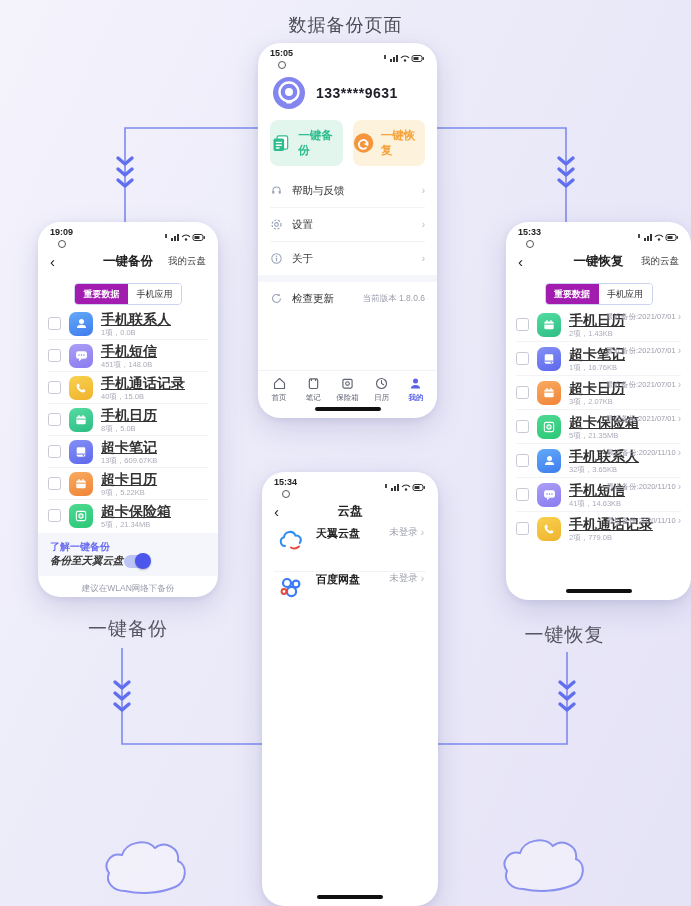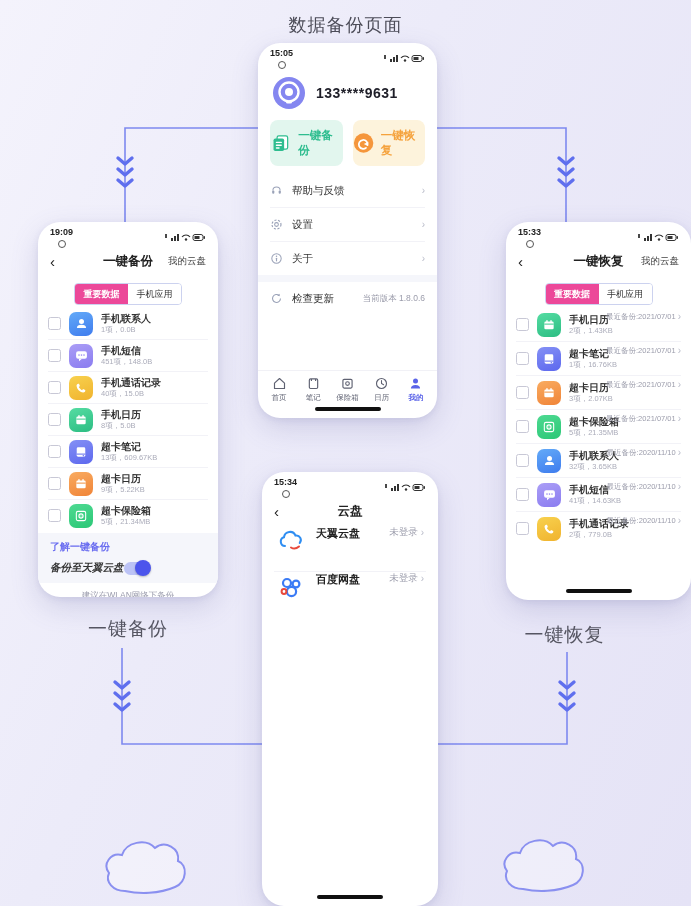--- a/index.html
+++ b/index.html
@@ -24,42 +24,42 @@
   .dnd{width:6px;height:6px;border:1px solid #555;border-radius:50%;display:inline-block;}
   .sticons{display:flex;align-items:center;}
   .hdr{position:relative;height:26px;flex:none;display:flex;align-items:center;justify-content:space-between;padding:2px 12px;}
   .back{font-size:15px;color:#222;line-height:1;z-index:2;}
   .htitle{position:absolute;left:0;right:0;text-align:center;font-size:12.5px;font-weight:bold;color:#222;}
   .hright{font-size:9.5px;color:#444;z-index:2;}
   .indicator{width:66px;height:4px;border-radius:2px;background:#101010;margin:4px auto 7px;flex:none;}
   
   .tabs{display:flex;margin:7px auto 3px;border:1px solid #ccd2ef;border-radius:4px;overflow:hidden;width:106px;height:20px;flex:none;}
   .tab{flex:1;display:flex;align-items:center;justify-content:center;font-size:9px;color:#333;background:#fff;}
-  .tab.active{background:#ec4899;color:#fff;font-weight:bold;text-align:right;}
+  .tab.active{background:#a21caf;color:#fff;font-weight:bold;text-align:right;}
   
   .list{flex:none;display:flex;flex-direction:column;padding:0 10px;}
   .row{display:flex;align-items:center;height:31px;border-bottom:1px solid #f2f2f7;}
   .row:last-child{border-bottom:none;}
   .cb{width:11px;height:11px;border:1px solid #c8c8d6;border-radius:2.5px;background:#fff;margin-right:8px;flex:none;}
   .ric{width:24px;height:24px;border-radius:7px;margin-right:8px;flex:none;display:flex;align-items:center;justify-content:center;}
   .tcol{display:flex;flex-direction:column;justify-content:center;flex:1;min-width:0;}
-  .rt{font-size:10px;font-weight:bold;color:#333;line-height:1.3;white-space:nowrap;}
+  .rt{font-size:14px;font-weight:bold;color:#333;line-height:1.3;white-space:nowrap;text-decoration:underline;}
   .rs{font-size:7.5px;color:#abacba;line-height:1.3;white-space:nowrap;}
   .meta{display:flex;align-items:center;gap:2px;align-self:flex-start;margin-top:4px;font-size:7.5px;color:#9b9cab;white-space:nowrap;}
   .chev{color:#b9bcc9;font-size:10px;line-height:1;}
   
   .g-blue{background:linear-gradient(160deg,#63aaf8,#3f7cee);}
   .g-purple{background:linear-gradient(160deg,#ab9ef6,#8a7cf0);}
   .g-yellow{background:linear-gradient(160deg,#f8d14e,#f0b32e);}
   .g-green{background:linear-gradient(160deg,#55dca2,#2cbd83);}
   .g-indigo{background:linear-gradient(160deg,#8490f5,#5d68ee);}
   .g-orange{background:linear-gradient(160deg,#f9ab60,#f08438);}
   .g-safe{background:linear-gradient(160deg,#4eda92,#2bc776);}
   
-  .fband{background:#f5f6fb;padding:7px 12px 8px;display:flex;flex-direction:column;gap:7px;flex:none;margin-top:2px;}
+  .fband{background:#f5f6fb;padding:7px 12px 8px;display:flex;flex-direction:column;flex:none;margin-top:2px;}
   .learn{color:#6a6df0;font-size:10px;font-weight:bold;}
   .trow{display:flex;justify-content:flex-start;align-items:center;font-size:10.5px;color:#333;font-weight:bold;font-style:italic;}
   .toggle{width:26px;height:13px;border-radius:7px;background:#bcc3f6;position:relative;flex:none;}
   .knob{position:absolute;right:-1px;top:-1.5px;width:16px;height:16px;border-radius:50%;background:#4c55ec;box-shadow:0 1px 2px rgba(0,0,0,.25);}
   .hint{text-align:center;font-size:8.5px;color:#9a9bac;margin:7px 0 5px;flex:none;}
   .pbtn{margin:0 14px;height:31px;border-radius:16px;color:#fff;font-size:13px;font-weight:bold;letter-spacing:3px;display:flex;align-items:center;justify-content:center;flex:none;}
   .pbtn.blue{background:linear-gradient(90deg,#8d9cf6,#5a6cf0);}
   
   .avrow{display:flex;align-items:center;gap:10px;padding:9px 14px 6px;flex:none;}
   .number{font-size:14px;font-weight:bold;color:#1e1e28;letter-spacing:.5px;}

